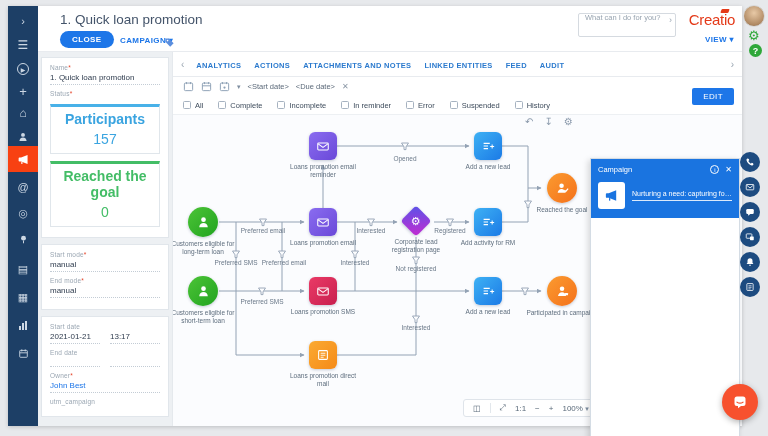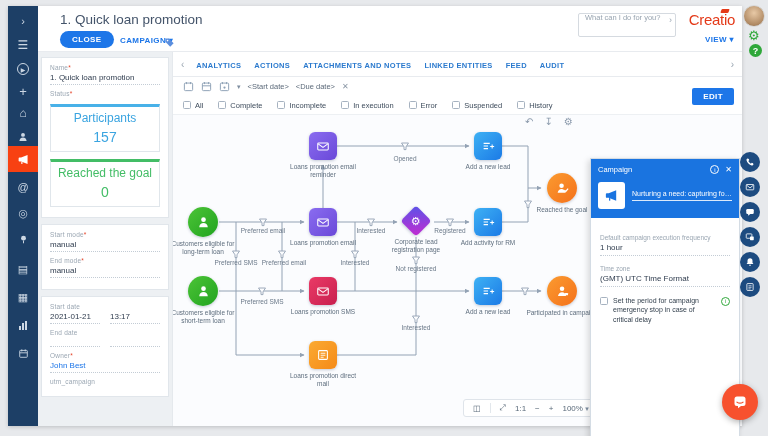--- a/index.html
+++ b/index.html
@@ -40,21 +40,21 @@
 
   
   .left-panel{position:absolute;left:30px;top:46px;width:134px;bottom:0;background:#edf0f3;padding:5px 3px;overflow:hidden}
   .card{background:#fff;border:1px solid #e1e6eb;margin-bottom:6px;padding:6px 8px}
   .fld{margin-bottom:5px}
   .flbl{font-size:6.5px;color:#9aa6b2;letter-spacing:.2px}
   .req{color:#e5452b}
   .fval{font-size:8px;color:#2f3c4e;border-bottom:1px dotted #c3ccd5;padding:2px 0 2px;min-height:11px}
   .fval.link{color:#1d76e8}
   .tile{border:1px solid #e0e6eb;border-top:3px solid #48b1e8;margin:7px 0 4px;padding:4px 0 6px;text-align:center}
-  .tile .tl{font-size:12px;color:#3aa4e0;font-weight:normal}
+  .tile .tl{font-size:14px;color:#3aa4e0;font-weight:bold}
   .tile .tv{font-size:14px;color:#3aa4e0;margin-top:4px}
   .tile.green{border-top-color:#43bd66}
   .tile.green .tl,.tile.green .tv{color:#43bd66}
   .two-col{display:flex;gap:10px}
   .two-col .fval{flex:1}
 
   
   .main{position:absolute;left:164px;top:46px;right:0;bottom:0;border-left:1px solid #e5e9ed;background:#fff}
   .tabs{height:25px;border-bottom:1px solid #e8ebef;display:flex;align-items:center;padding:0 8px;gap:11px}
   .tab{font-size:7.5px;font-weight:bold;color:#2b7ace;letter-spacing:.3px;white-space:nowrap;padding:8px 1px 5px;cursor:pointer}
@@ -63,21 +63,21 @@
   .chev.right{margin-left:auto}
   .filterrow{height:19px;display:flex;align-items:center;padding:0 10px;gap:7px}
   .cal{width:11px;height:11px;cursor:pointer}
   .caret{font-size:7px;color:#7e8ea0;cursor:pointer}
   .datetext{font-size:7.5px;color:#5c6a7a}
   .xclose{color:#8a97a5;font-size:8px;cursor:pointer}
   .cbrow{height:18px;display:flex;align-items:center;padding:0 10px;gap:15px}
   .cbi{display:flex;align-items:center;gap:4px;cursor:pointer}
   .cb{width:8px;height:8px;border:1px solid #a6b2c0;border-radius:1.5px;background:#fff}
   .cbl{font-size:7.5px;color:#3e4c5c}
-  .edit-btn{position:absolute;top:36px;right:8px;background:#1d76e8;color:#fff;font-size:8px;font-weight:bold;letter-spacing:.4px;padding:4px 11px;border-radius:2px;border:none;z-index:4;cursor:pointer}
+  .edit-btn{position:absolute;top:36px;right:8px;background:#1d76e8;color:#fff;font-size:8px;font-weight:normal;letter-spacing:.4px;padding:4px 11px;border-radius:2px;border:none;z-index:4;cursor:pointer}
 
   
   .canvas{position:absolute;left:0;top:62px;right:0;bottom:0;background:#fbfcfe;overflow:hidden;border-top:1px solid #edf0f3}
   .wires{position:absolute;left:0;top:0}
   .cv-tools{position:absolute;left:352px;top:1px;display:flex;gap:11px;color:#8a99ab;font-size:10px;z-index:2}
   .cv-tools span{cursor:pointer}
   .node{position:absolute;display:flex;flex-direction:column;align-items:center;text-align:center;width:76px;z-index:2;cursor:pointer}
   .ni{width:28px;height:28px;border-radius:6px;display:flex;align-items:center;justify-content:center;box-shadow:0 1px 3px rgba(30,50,90,.25)}
   .ni.circle{width:30px;height:30px;border-radius:50%}
   .ni.dia{width:22px;height:22px;border-radius:4px;transform:rotate(45deg);margin:3px 0}
@@ -324,21 +324,21 @@
         <span class="cbi">
             <span class="cb"></span>
             <span class="cbl">Complete</span>
           </span>
         <span class="cbi">
             <span class="cb"></span>
             <span class="cbl">Incomplete</span>
           </span>
         <span class="cbi">
             <span class="cb"></span>
-            <span class="cbl">In execution</span>
+            <span class="cbl">In reminder</span>
           </span>
         <span class="cbi">
             <span class="cb"></span>
             <span class="cbl">Error</span>
           </span>
         <span class="cbi">
             <span class="cb"></span>
             <span class="cbl">Suspended</span>
           </span>
         <span class="cbi">
@@ -536,28 +536,17 @@
           <div class="cp-nrow">
             <span class="cp-ibox">
               <svg width="15" height="15" viewBox="0 0 16 16">
                   <path d="M13 2.5L5 5.5H3a1 1 0 0 0-1 1v3a1 1 0 0 0 1 1h2l8 3z" fill="#1a74e0"></path>
                   <path d="M6 10.8v2.7" stroke="#1a74e0" stroke-width="1.4"></path>
                 </svg>
             </span>
             <span class="cp-name">Nurturing a need: capturing for the ev...</span>
           </div>
         </div>
-        <div class="cp-body">
-          <div class="cp-lbl">Default campaign execution frequency</div>
-          <div class="cp-val">1 hour</div>
-          <div class="cp-lbl">Time zone</div>
-          <div class="cp-val">(GMT) UTC Time Format</div>
-          <div class="cp-check">
-            <span class="cb"></span>
-            <span>Set the period for campaign emergency stop in case of critical delay</span>
-            <span class="gi">i</span>
-          </div>
-        </div>
       </div>
 
     </section>
   </div>
 </div>
 
 </body></html>

